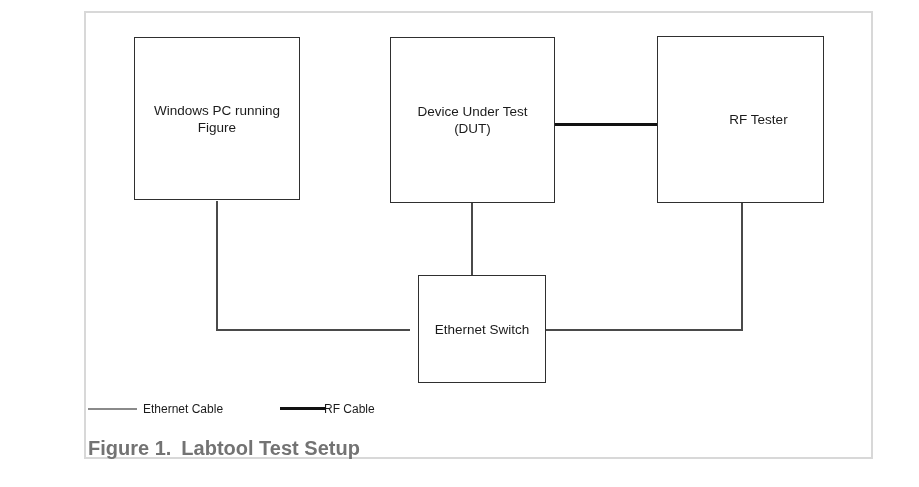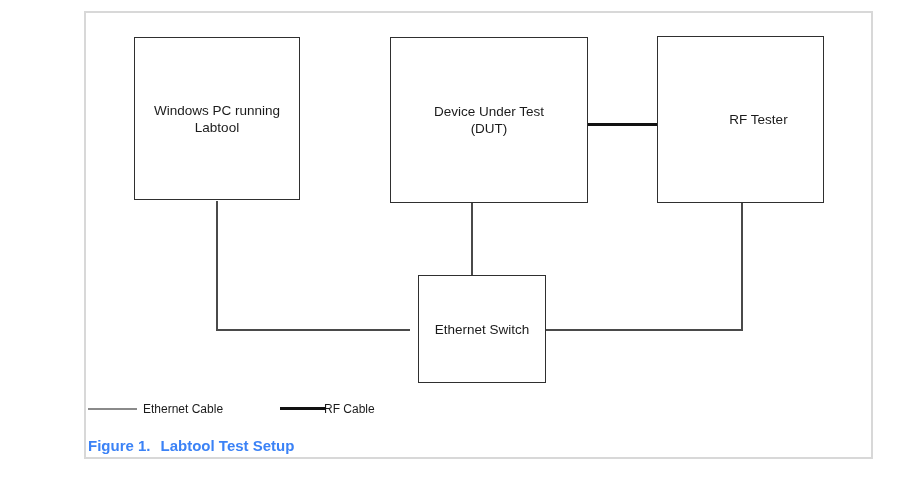--- a/index.html
+++ b/index.html
@@ -33,21 +33,21 @@
     background: #ffffff;
     display: flex;
     align-items: center;
     justify-content: center;
     text-align: center;
     font-size: 13.5px;
     line-height: 17px;
     z-index: 3;
   }
   .node-pc      { left: 134px; top: 37px;  width: 166px; height: 163px; align-items: center; }
-  .node-dut     { left: 390px; top: 37px;  width: 198px; height: 166px; }
+  .node-dut     { left: 390px; top: 37px;  width: 165px; height: 166px; }
   .node-rf      { left: 657px; top: 36px;  width: 167px; height: 167px; padding-left: 36px; }
   .node-switch  { left: 418px; top: 275px; width: 128px; height: 108px; }
 
   .connector {
     position: absolute;
     background: #4a4a4a;
     z-index: 1;
   }
   .conn-pc-v  { left: 216px; top: 201px; width: 1.5px; height: 129px; }
   .conn-pc-h  { left: 216px; top: 329px; width: 194px; height: 1.5px; }
@@ -68,45 +68,45 @@
     line-height: 16px;
     white-space: nowrap;
   }
   .legend-label-ethernet { left: 143px; top: 401px; }
   .legend-label-rf       { left: 324px; top: 401px; }
 
   .figure-caption {
     position: absolute;
     left: 88px;
     top: 437px;
-    font-size: 15px;
+    font-size: 20px;
     font-weight: bold;
     white-space: nowrap;
-    color: #3b82f6;
+    color: #737373;
   }
   .caption-title { margin-left: 10px; }
 </style>
 </head>
 <body>
 
 <div class="canvas">
 
   <div class="figure-frame"></div>
 
   <div class="connector conn-pc-v"></div>
   <div class="connector conn-pc-h"></div>
   <div class="connector conn-dut-v"></div>
   <div class="connector conn-rf-v"></div>
   <div class="connector conn-rf-h"></div>
   <div class="connector rf-cable"></div>
 
   <div class="node node-pc">
     <div>
       <span style="display:block">Windows PC running</span>
-      <span style="display:block">Labtool</span>
+      <span style="display:block">Figure</span>
     </div>
   </div>
 
   <div class="node node-dut">
     <div>
       <span style="display:block">Device Under Test</span>
       <span style="display:block">(DUT)</span>
     </div>
   </div>
 

